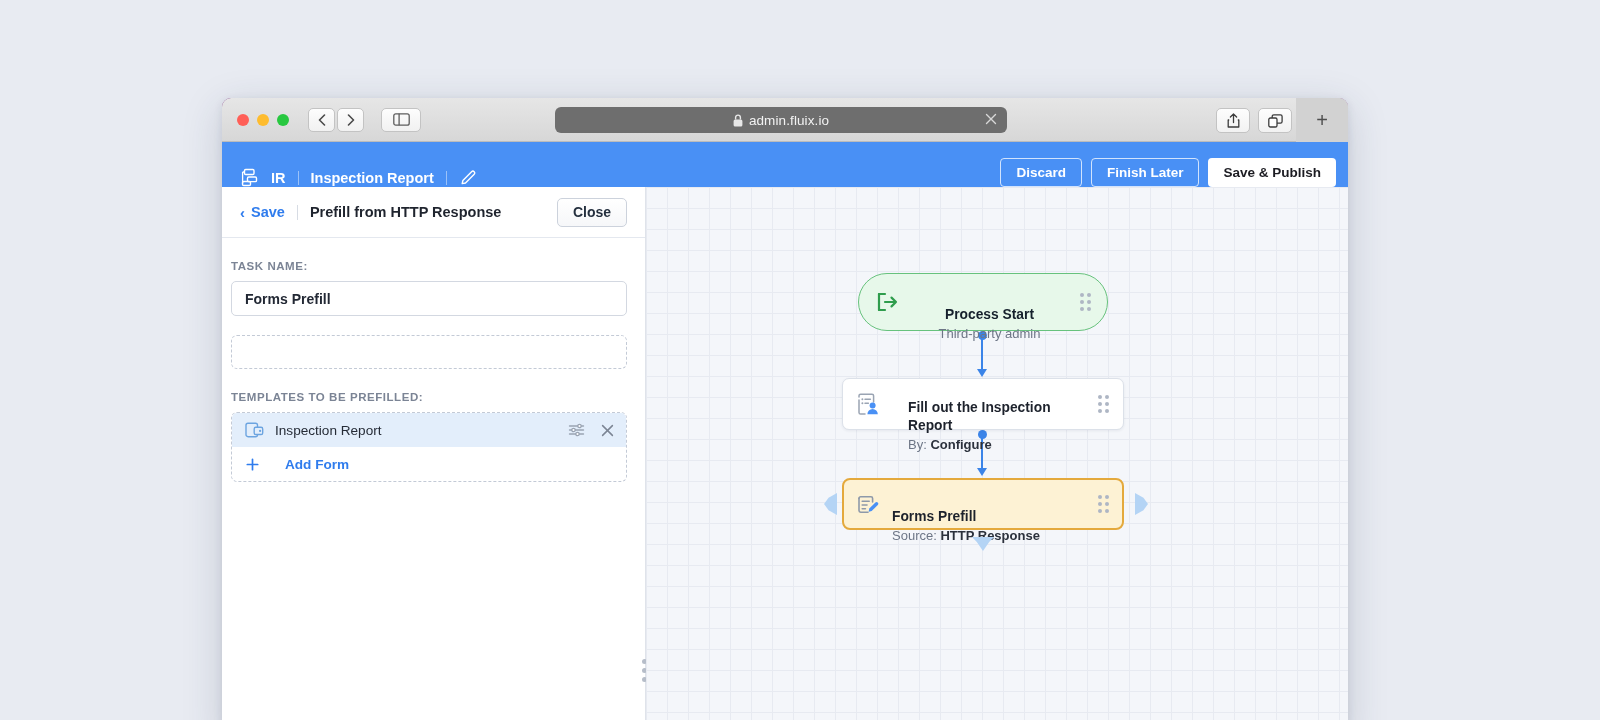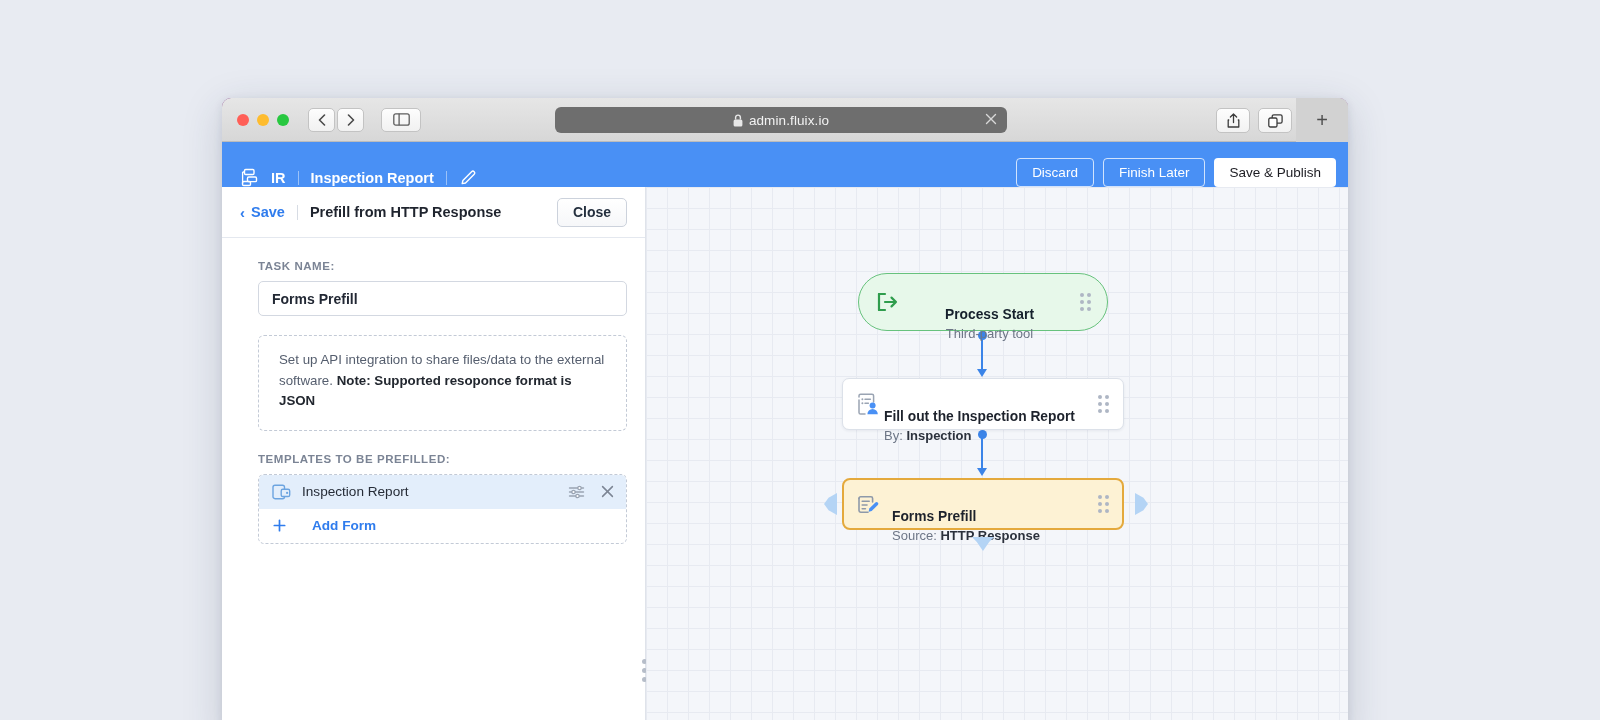--- a/index.html
+++ b/index.html
@@ -85,21 +85,21 @@
     display: flex; align-items: flex-end; padding: 4px 12px 0 18px;
     position: relative;
   }
   #breadcrumb { display: flex; align-items: center; gap: 12px; }
   #breadcrumb .bc-text { color: #ffffff; font-size: 14.5px; font-weight: bold; }
   .bc-sep { width: 1px; height: 14px; background: rgba(255,255,255,.45); }
   #header-actions { margin-left: auto; display: flex; align-items: center; gap: 9px; }
   .hbtn {
     height: 29px; padding: 0 15px; border-radius: 4px;
     display: flex; align-items: center; justify-content: center;
-    font-size: 13.5px; font-weight: normal; cursor: pointer;
+    font-size: 13.5px; font-weight: bold; cursor: pointer;
   }
   .hbtn.ghost { color: #fff; border: 1px solid rgba(255,255,255,.75); background: transparent; }
   .hbtn.primary { color: #1c1c22; background: #ffffff; }
 
   
   #app-body { display: flex; height: 549px; position: relative; }
 
   
   #left-panel {
     width: 424px; background: #fff; border-right: 1px solid #dfe3ea;
@@ -113,21 +113,21 @@
   #back-link .chev { font-size: 15px; line-height: 1; }
   .vsep { width: 1px; height: 15px; background: #d7dce4; }
   #panel-title { color: #1f242e; font-size: 14.5px; font-weight: bold; }
   #close-btn {
     margin-left: auto; height: 29px; padding: 0 15px; border-radius: 5px;
     background: linear-gradient(#ffffff,#f6f7f9); border: 1px solid #ccd2dc;
     display: flex; align-items: center; font-size: 14px; color: #25303f; font-weight: bold;
     cursor: pointer;
   }
 
-  #panel-content { padding: 22px 18px 0 36px; }
+  #panel-content { padding: 22px 18px 0 9px; }
   .section-label {
     font-size: 11.5px; letter-spacing: .55px; color: #7b8495; font-weight: bold;
     margin-bottom: 9px;
   }
   #task-name-input {
     height: 35px; border: 1px solid #d3d8e1; border-radius: 5px;
     display: flex; align-items: center; padding: 0 13px;
     font-size: 14px; color: #222834; font-weight: bold; background: #fff;
   }
   #api-box {
@@ -185,21 +185,21 @@
     background: #e7f8ea; border: 1px solid #67c27d; border-radius: 29px;
     padding: 0 16px 0 18px;
   }
   #node-start .node-text { align-items: center; flex: 1; }
   #node-start .node-title { color: #15202c; }
 
   
   #node-task {
     left: 196px; top: 191px; width: 282px; height: 52px;
     background: #ffffff; border: 1px solid #dce1e9; border-radius: 7px;
-    padding: 0 14px 0 13px; gap: 4px;
+    padding: 0 14px 0 13px; gap: 28px;
     box-shadow: 0 1px 3px rgba(35,45,70,.07);
   }
 
   
   #node-prefill {
     left: 196px; top: 291px; width: 282px; height: 52px;
     background: #fdf2d4; border: 2px solid #e4a93c; border-radius: 8px;
     padding: 0 13px 0 12px; gap: 12px;
   }
 
@@ -327,23 +327,20 @@
         <span id="panel-title">Prefill from HTTP Response</span>
         <div id="close-btn">Close</div>
       </div>
 
       <div id="panel-content">
 
         <div class="section-label">TASK NAME:</div>
         <div id="task-name-input">Forms Prefill</div>
 
         <div id="api-box">
-          <div id="api-text">
-            <span>Set up API integration to share files/data to the external software. </span><b>Note: Supported resoponce format is JSON</b>
-          </div>
         </div>
 
         <div class="section-label" id="templates-label">TEMPLATES TO BE PREFILLED:</div>
 
         <div id="templates-box">
           <div id="template-row">
             <svg width="19" height="18" viewBox="0 0 19 18">
               <rect x="1" y="2.2" width="11.5" height="13.5" rx="2" fill="none" stroke="#6ca4e0" stroke-width="1.4"></rect>
               <rect x="9.2" y="6.3" width="8.5" height="7.2" rx="1.6" fill="#e3eefb" stroke="#6ca4e0" stroke-width="1.4"></rect>
               <circle cx="15.1" cy="9.9" r="1.15" fill="#6ca4e0"></circle>
@@ -397,21 +394,21 @@
       <div class="node" id="node-start">
         <span class="node-icon">
           <svg width="22" height="20" viewBox="0 0 22 20">
             <path d="M2 2 V18" stroke="#2f9d4d" stroke-width="2.2" stroke-linecap="round"></path>
             <path d="M2 2 H8 M2 18 H8" stroke="#2f9d4d" stroke-width="2.2" stroke-linecap="round"></path>
             <path d="M8 10 H19 M14.5 5.6 L19 10 L14.5 14.4" fill="none" stroke="#2f9d4d" stroke-width="2.2" stroke-linecap="round" stroke-linejoin="round"></path>
           </svg>
         </span>
         <span class="node-text">
           <span class="node-title">Process Start</span>
-          <span class="node-sub">Third-party tool</span>
+          <span class="node-sub">Third-party admin</span>
         </span>
         <span class="grip">
           <i></i>
             <i></i>
           <i></i>
             <i></i>
           <i></i>
             <i></i>
         </span>
       </div>
@@ -424,21 +421,21 @@
             <circle cx="6.4" cy="6.2" r="1" fill="#9aa4b3"></circle>
             <circle cx="6.4" cy="10.2" r="1" fill="#9aa4b3"></circle>
             <line x1="9" y1="6.2" x2="14.4" y2="6.2" stroke="#9aa4b3" stroke-width="1.5" stroke-linecap="round"></line>
             <line x1="9" y1="10.2" x2="12.4" y2="10.2" stroke="#9aa4b3" stroke-width="1.5" stroke-linecap="round"></line>
             <circle cx="16.6" cy="12.6" r="3" fill="#4990f5"></circle>
             <path d="M11.4 21.2 a5.2 5.2 0 0 1 10.4 0 Z" fill="#4990f5"></path>
           </svg>
         </span>
         <span class="node-text">
           <span class="node-title">Fill out the Inspection Report</span>
-          <span class="node-sub"><span>By: </span><b>Inspection</b></span>
+          <span class="node-sub"><span>By: </span><b>Configure</b></span>
         </span>
         <span class="grip">
           <i></i>
             <i></i>
           <i></i>
             <i></i>
           <i></i>
             <i></i>
         </span>
       </div>

